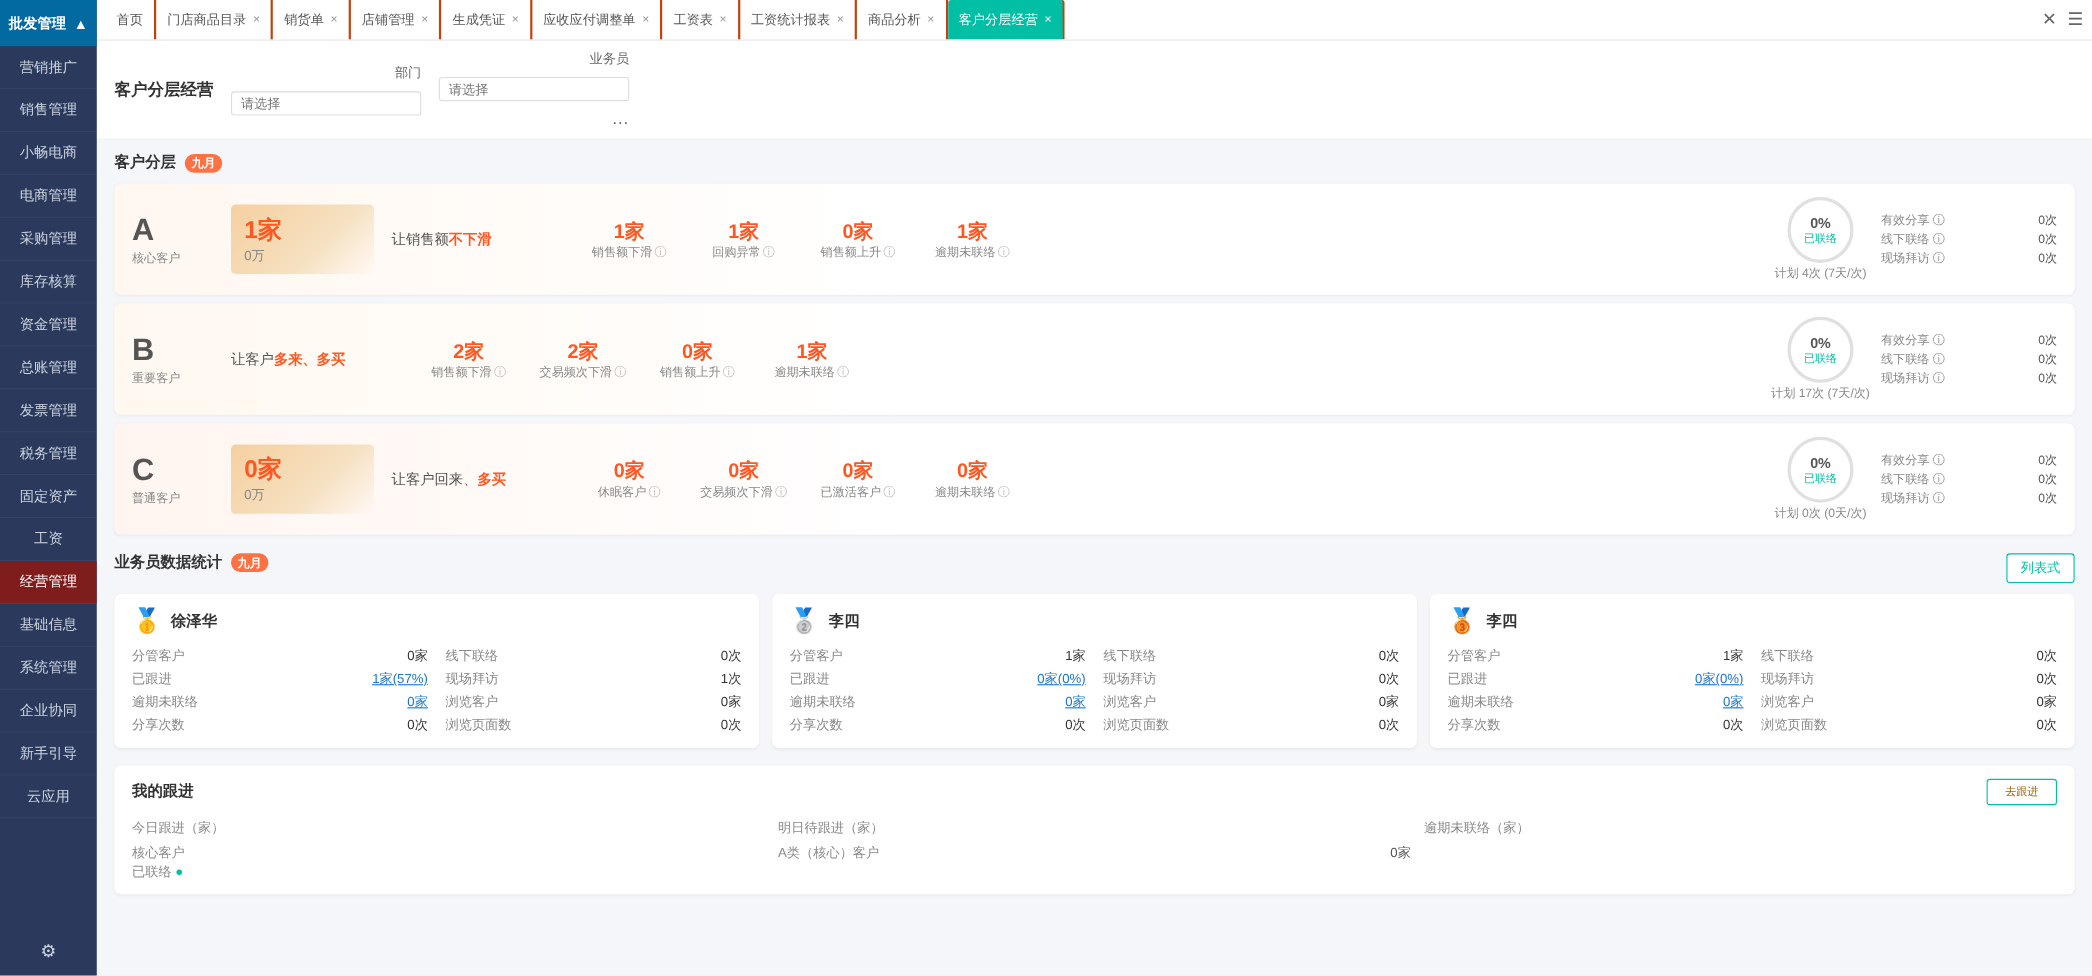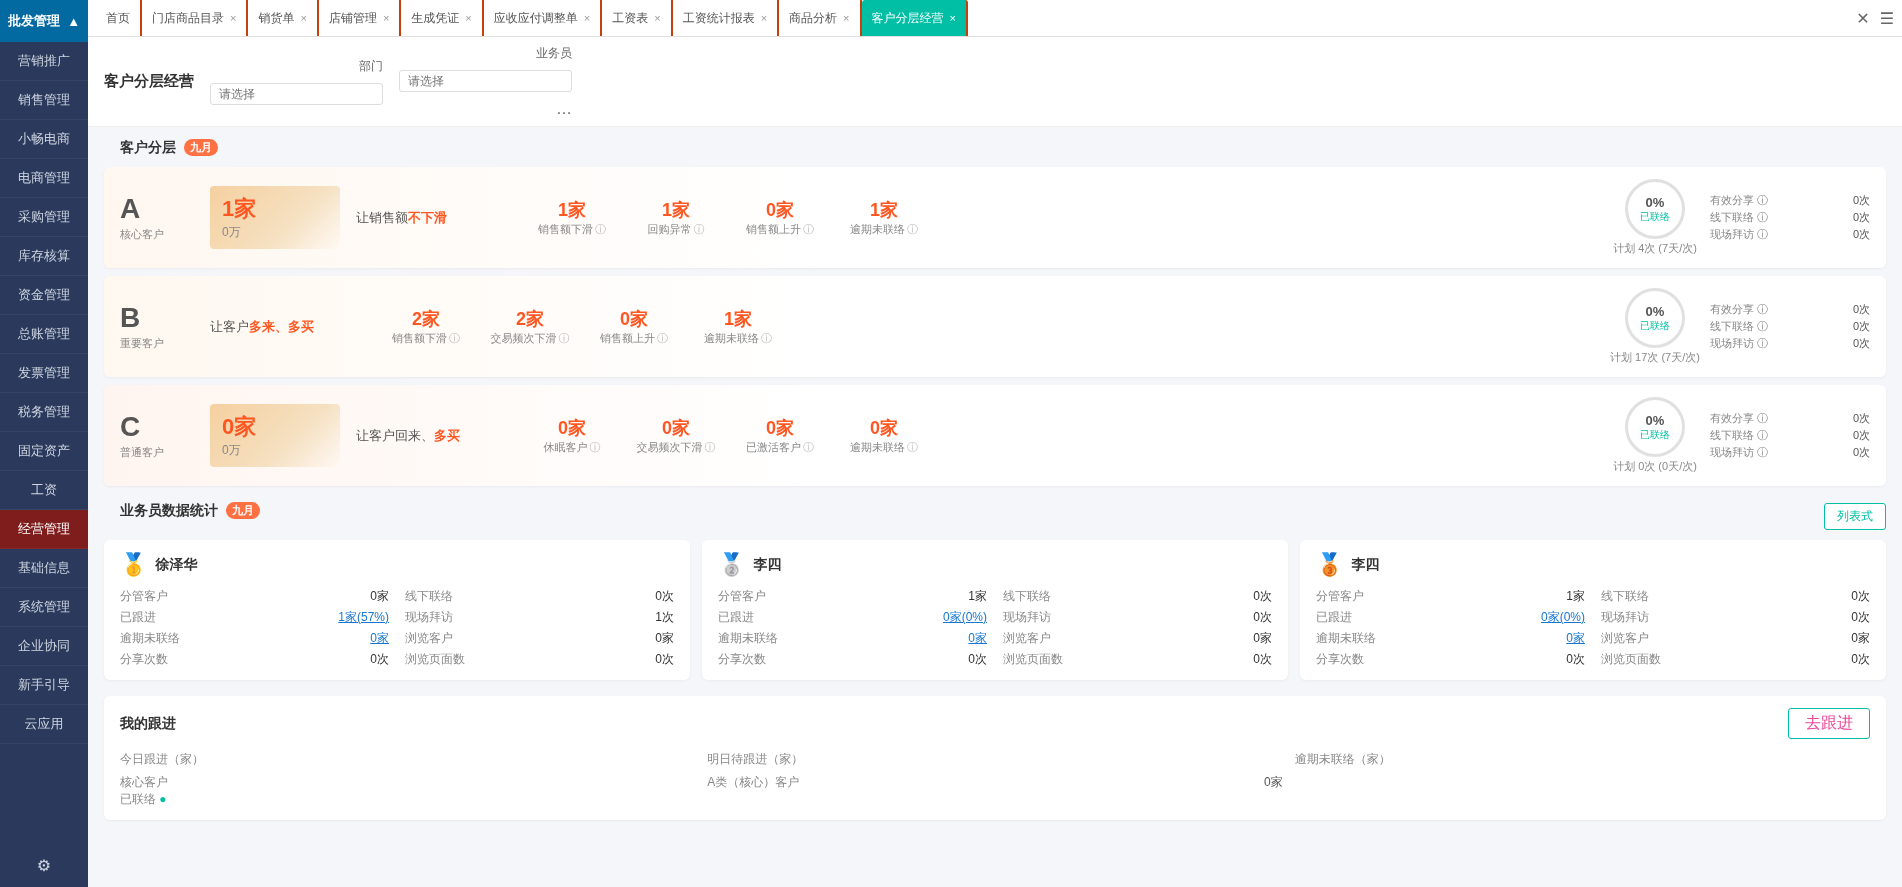--- a/index.html
+++ b/index.html
@@ -128,23 +128,22 @@
       background: #f5f6fa;
     }
 
     
     .section-title {
       font-size: 14px;
       font-weight: bold;
       color: #333;
       margin-bottom: 10px;
       display: flex;
-      align-items: flex-start;
+      align-items: center;
       gap: 8px;
-      margin-left: 16px;
     }
     .section-tag {
       background: #ff7043;
       color: #fff;
       font-size: 11px;
       padding: 1px 6px;
       border-radius: 10px;
     }
 
     
@@ -297,25 +296,25 @@
     .my-followup {
       background: #fff;
       border-radius: 6px;
       padding: 12px 16px;
       box-shadow: 0 1px 3px rgba(0,0,0,0.05);
     }
     .followup-header { display: flex; align-items: center; justify-content: space-between; margin-bottom: 12px; }
     .followup-title { font-size: 14px; font-weight: bold; color: #333; }
     .go-btn {
       border: 1px solid #00bfa5;
-      color: #ec4899;
+      color: #a16207;
       background: #fff;
       border-radius: 3px;
       padding: 4px 16px;
-      font-size: 16px;
+      font-size: 10px;
       cursor: pointer;
     }
     .followup-cols {
       display: grid;
       grid-template-columns: 1fr 1fr 1fr;
       gap: 12px;
     }
     .followup-col-title { font-size: 12px; color: #888; margin-bottom: 6px; }
     .followup-row { display: flex; justify-content: space-between; font-size: 12px; color: #555; }
     .followup-row .f-label { color: #888; }

